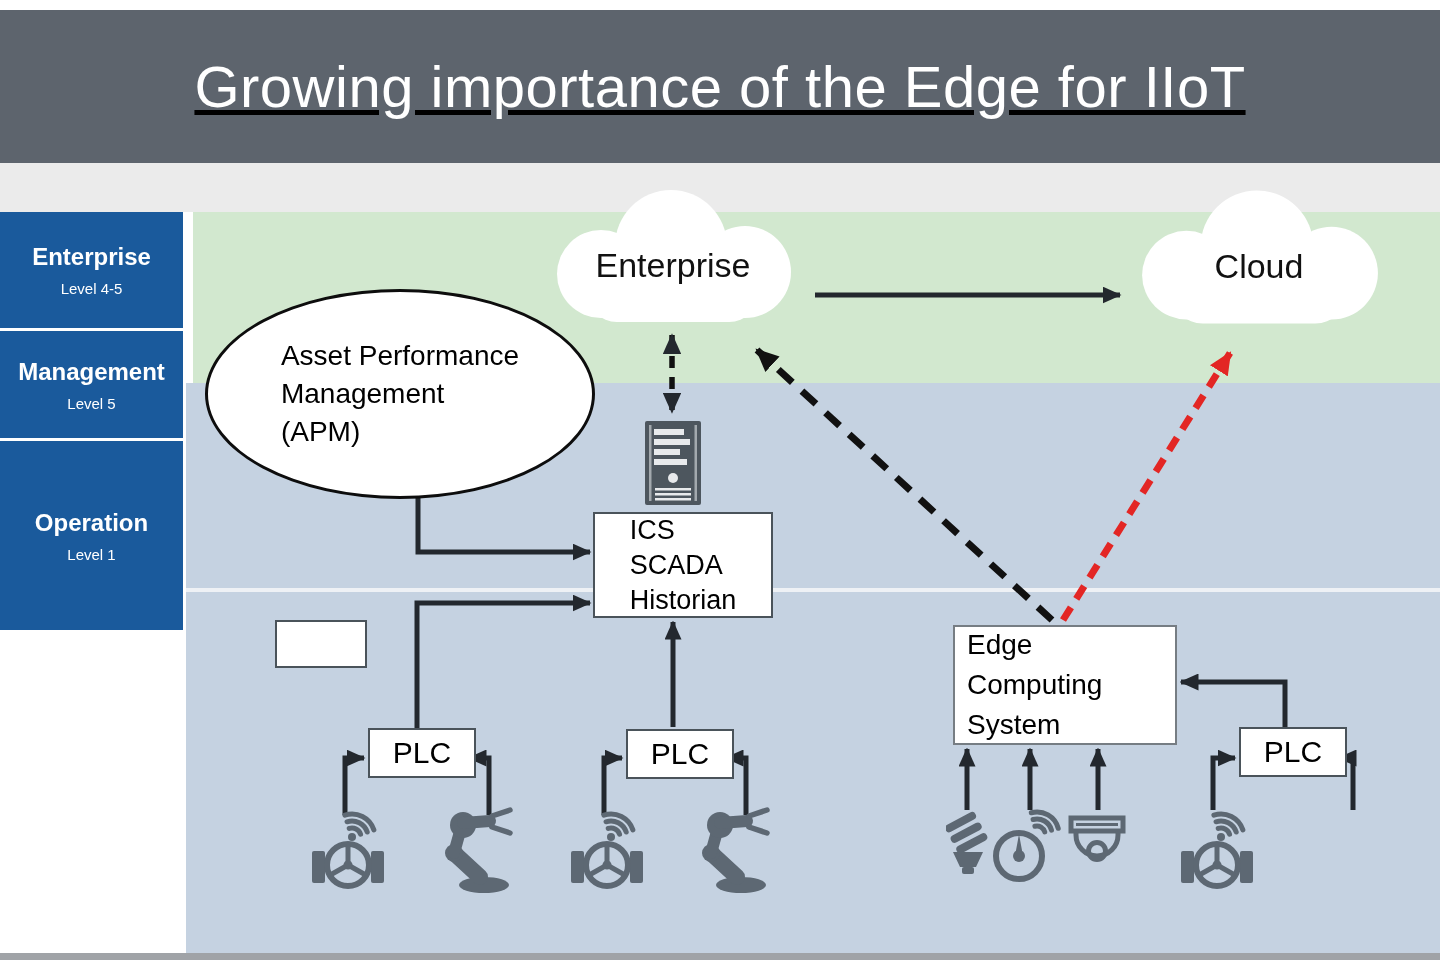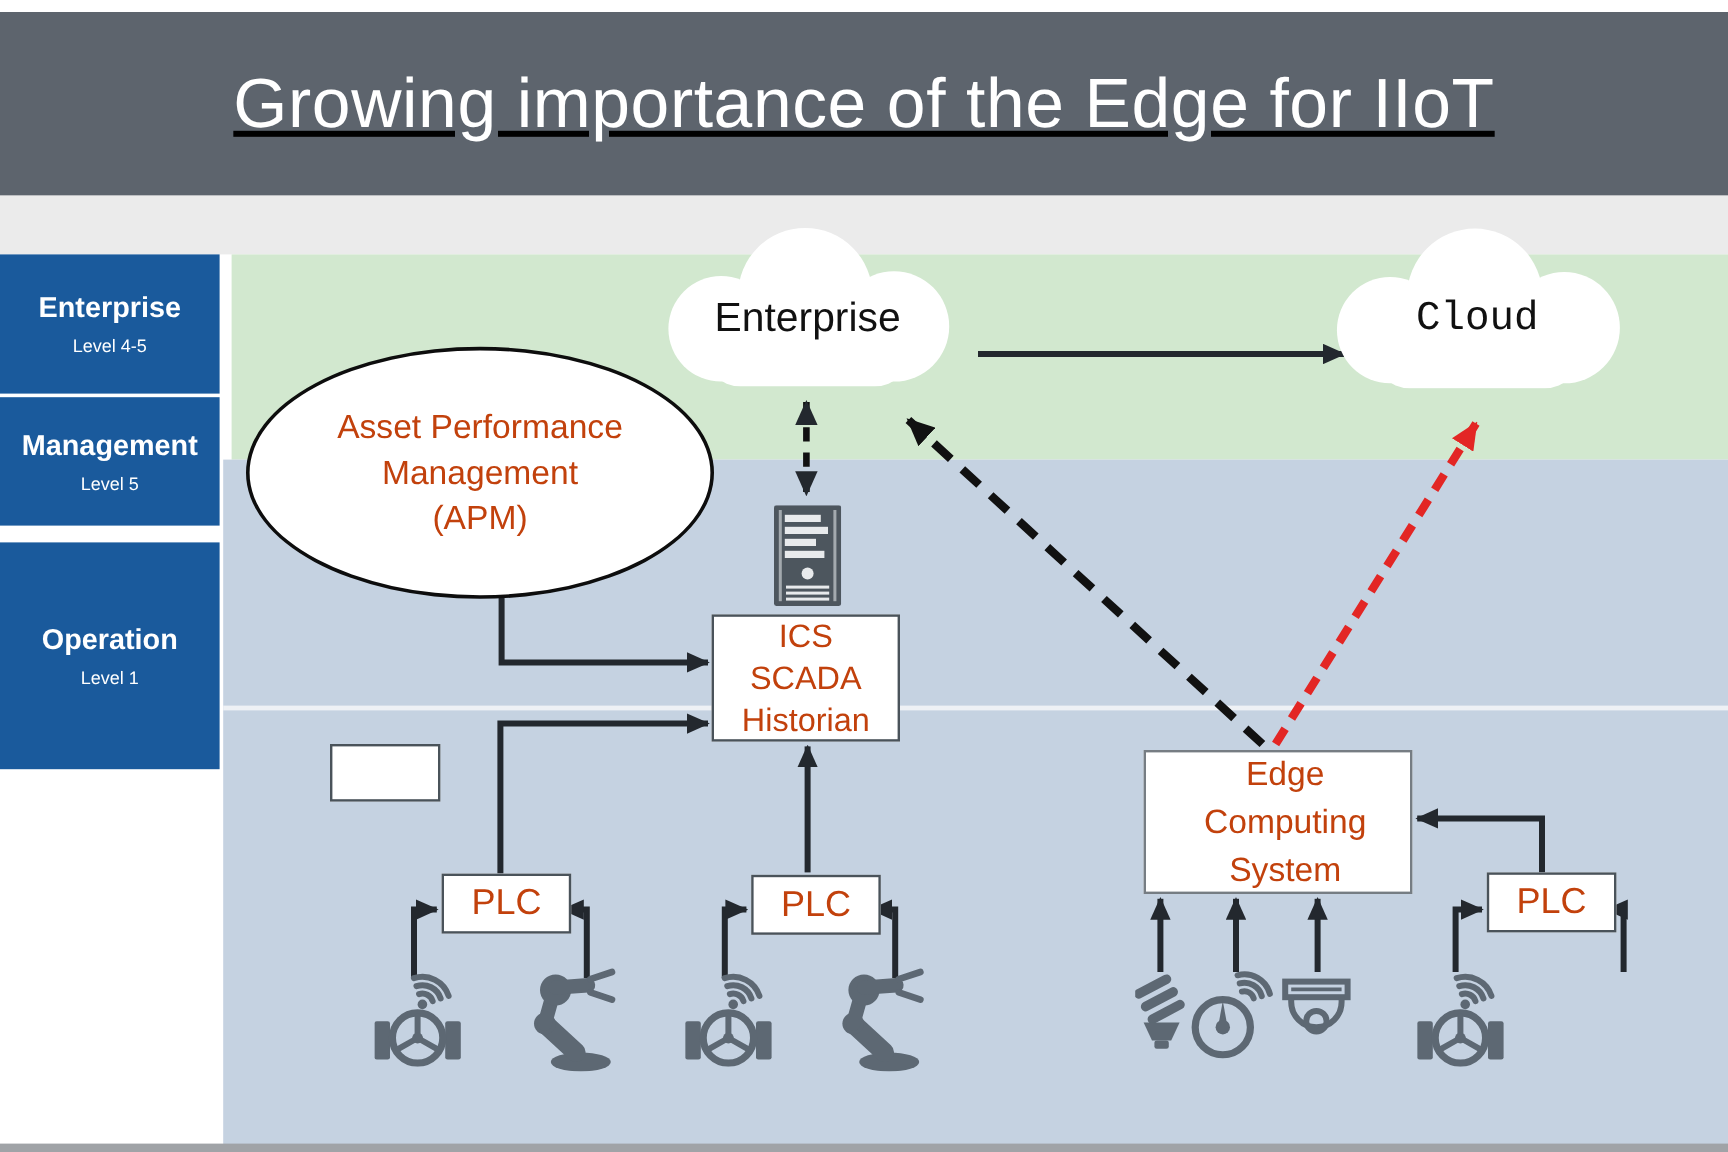--- a/index.html
+++ b/index.html
@@ -25,25 +25,25 @@
 
   .green{position:absolute;left:193px;top:212px;width:1247px;height:171px;background:var(--green-band);}
   .blue{position:absolute;left:186px;top:383px;width:1254px;height:572px;background:var(--blue-band);}
   .hline{position:absolute;left:186px;top:588px;width:1254px;height:4px;background:var(--divider);}
 
   .cloud{position:absolute;display:flex;align-items:center;justify-content:center;}
   .cloud svg{position:absolute;inset:0;width:100%;height:100%;}
   .cloud .clabel{position:relative;margin-top:18px;font-size:34px;color:#111;}
 
   .node{position:absolute;background:#fff;display:flex;align-items:center;justify-content:center;
-    text-align:center;color:#c2410c;}
+    text-align:left;color:#000000;}
   .preline{white-space:pre-line;}
   .apm{left:205px;top:289px;width:390px;height:210px;border:3px solid #0d0d0d;border-radius:50%;
     font-size:28px;line-height:38px;}
-  .ics{left:593px;top:512px;width:157px;height:106px;border:2px solid #4a535a;font-size:27px;line-height:35px;}
+  .ics{left:593px;top:512px;width:180px;height:106px;border:2px solid #4a535a;font-size:27px;line-height:35px;}
   .edge{left:953px;top:625px;width:224px;height:120px;border:2px solid #767d83;font-size:28px;line-height:40px;padding-left:12px;}
   .plc{width:108px;height:50px;border:2px solid #4a535a;font-size:30px;}
   .emptybox{left:275px;top:620px;width:92px;height:48px;border:2px solid #4a535a;}
 
   .icon{position:absolute;color:var(--icon);}
   .icon svg{display:block;width:100%;height:100%;}
   .server{color:var(--server);}
 
   #wires{position:absolute;left:0;top:0;width:1440px;height:960px;pointer-events:none;}
   #wires .s{stroke:var(--arrow);stroke-width:5;fill:none;}
@@ -66,21 +66,21 @@
   <div class="hline"></div>
 
   <div class="sidebar-sec" style="top:212px;height:116px;">
     <div class="lbl">Enterprise</div>
     <div class="sub">Level 4-5</div>
   </div>
   <div class="sidebar-sec" style="top:331px;height:107px;">
     <div class="lbl">Management</div>
     <div class="sub">Level 5</div>
   </div>
-  <div class="sidebar-sec" style="top:452px;height:189px;">
+  <div class="sidebar-sec" style="top:441px;height:189px;">
     <div class="lbl">Operation</div>
     <div class="sub">Level 1</div>
   </div>
 
   <svg id="wires" viewBox="0 0 1440 960">
     <defs>
       <marker id="ah" markerWidth="3.8" markerHeight="3.4" refX="3.5" refY="1.7" orient="auto-start-reverse" markerUnits="strokeWidth">
         <path d="M0,0 L3.8,1.7 L0,3.4 z" fill="#23282e"></path>
       </marker>
       <marker id="ahd" markerWidth="3.3" markerHeight="3" refX="3" refY="1.5" orient="auto-start-reverse" markerUnits="strokeWidth">
@@ -111,21 +111,21 @@
 
   <div class="cloud" style="left:543px;top:190px;width:260px;height:132px;">
     <svg viewBox="0 0 260 132">
       <circle cx="58" cy="84" r="44" fill="#fff"></circle>
       <circle cx="128" cy="56" r="56" fill="#fff"></circle>
       <circle cx="202" cy="82" r="46" fill="#fff"></circle>
       <rect x="44" y="72" width="172" height="60" rx="30" fill="#fff"></rect>
     </svg>
     <div class="clabel">Enterprise</div>
   </div>
-  <div class="cloud" style="left:1100px;top:190px;width:262px;height:134px;font-family:Liberation Mono, monospace;">
+  <div class="cloud" style="left:1128px;top:190px;width:262px;height:134px;">
     <svg viewBox="0 0 260 132">
       <circle cx="58" cy="84" r="44" fill="#fff"></circle>
       <circle cx="128" cy="56" r="56" fill="#fff"></circle>
       <circle cx="202" cy="82" r="46" fill="#fff"></circle>
       <rect x="44" y="72" width="172" height="60" rx="30" fill="#fff"></rect>
     </svg>
     <div class="clabel">Cloud</div>
   </div>
 
   <div class="node apm preline">Asset Performance

